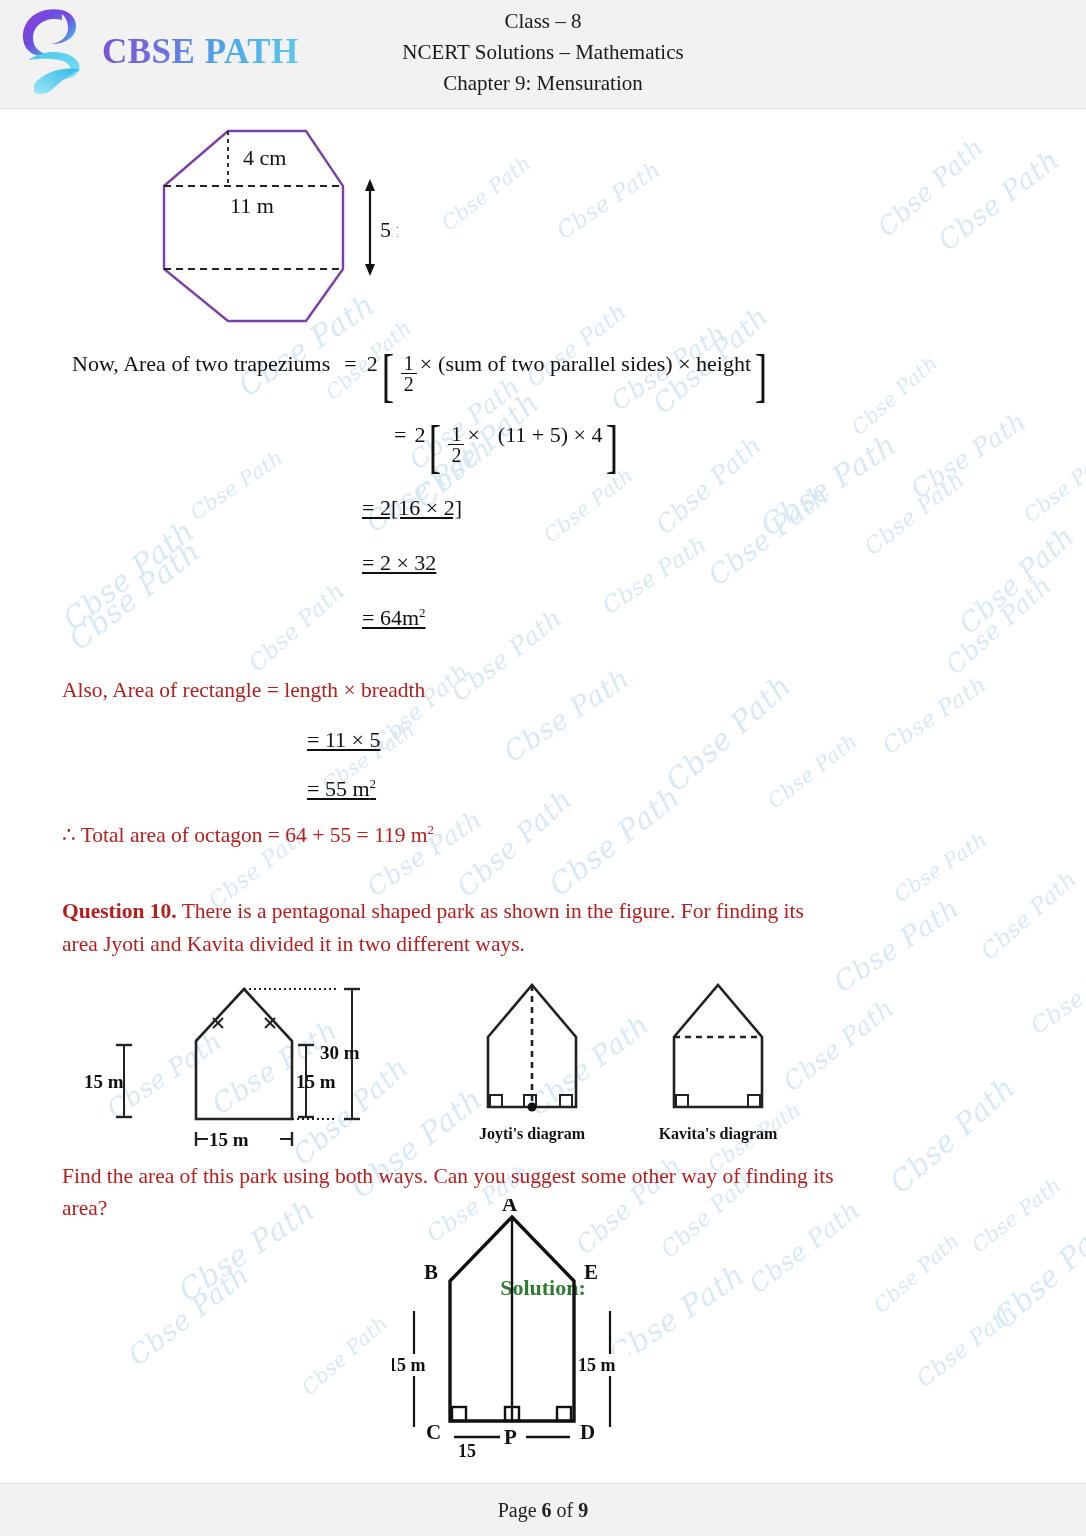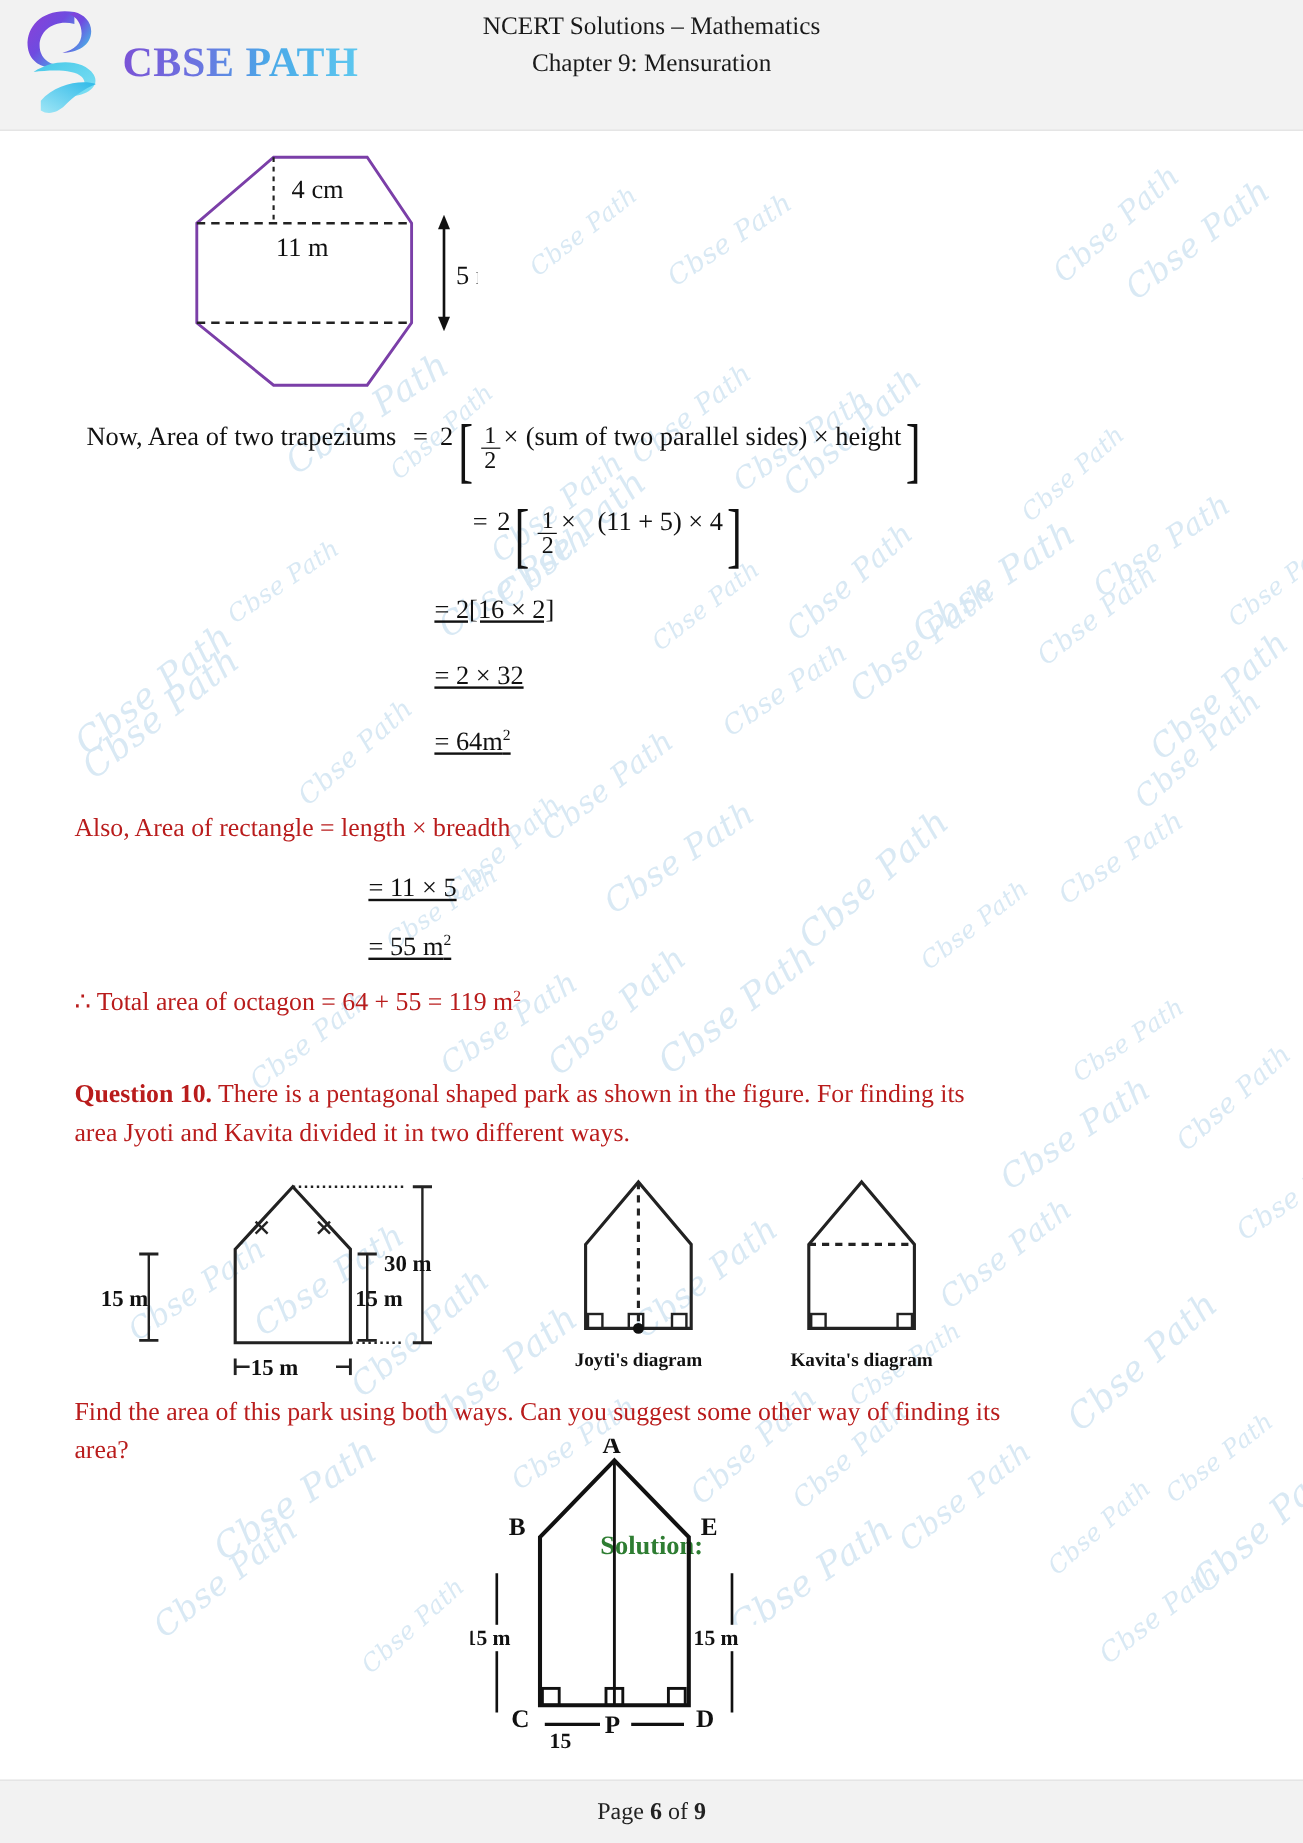--- a/index.html
+++ b/index.html
@@ -155,20 +155,21 @@
           </linearGradient>
         </defs>
         <path d="M44 6 C20 2 4 16 5 34 C6 50 22 56 36 50 C26 52 15 46 15 34 C15 21 28 12 44 16 Z" fill="url(#gA)"></path>
         <path d="M44 6 C52 8 58 14 58 22 C58 34 46 40 34 40 C44 38 50 32 50 24 C50 16 46 10 40 8 Z" fill="url(#gA)"></path>
         <path d="M10 56 C28 44 52 46 60 58 C66 68 54 76 40 76 C50 72 56 66 50 60 C44 54 26 54 10 56 Z" fill="url(#gB)"></path>
         <path d="M16 80 C28 66 50 62 62 66 C52 70 44 76 36 84 C30 90 22 92 16 88 Z" fill="url(#gC)"></path>
       </svg>
       <div class="logo-text">CBSE PATH</div>
     </div>
     <div class="header-titles">
+      <div class="ln">Class – 8</div>
       <div class="ln">NCERT Solutions – Mathematics</div>
       <div class="ln">Chapter 9: Mensuration</div>
     </div>
   </div>
 
   <div class="wm-layer" id="wm-layer">
       <div class="wm" style="left: 418px; top: 178px; transform: rotate(-38deg) scale(0.78);">Cbse Path</div>
       <div class="wm" style="left: 540px; top: 185px; transform: rotate(-34deg) scale(0.87);">Cbse Path</div>
       <div class="wm" style="left: 862px; top: 172px; transform: rotate(-42deg) scale(0.96);">Cbse Path</div>
       <div class="wm" style="left: 930px; top: 185px; transform: rotate(-38deg) scale(1.05);">Cbse Path</div>

